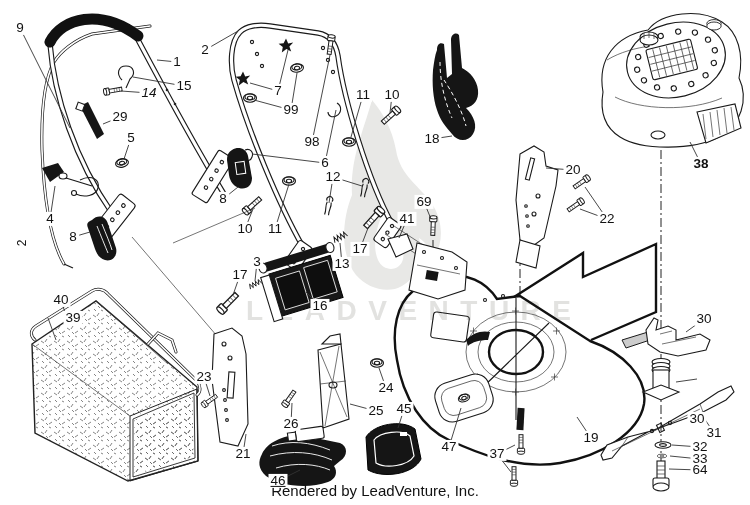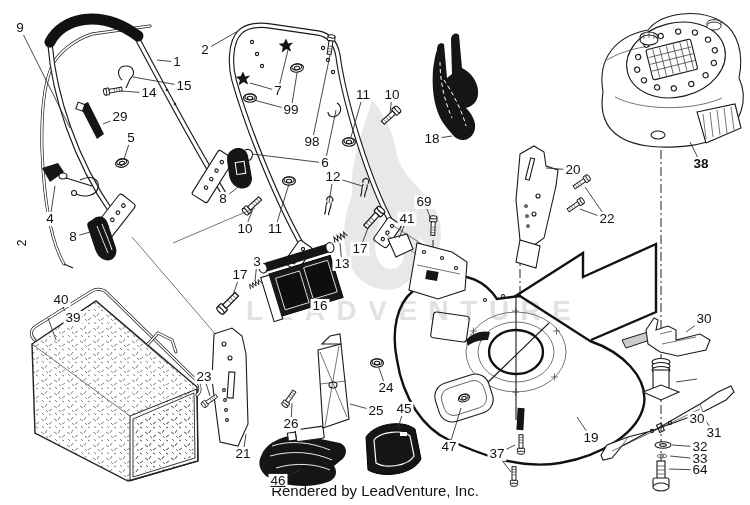--- a/index.html
+++ b/index.html
@@ -395,21 +395,21 @@
         <line x1="278" y1="481" x2="300" y2="470"></line>
         <line x1="449" y1="447" x2="461" y2="408"></line>
       </g>
 </svg>
 
 <div id="callouts">
       <span class="callout" style="left: 20px; top: 28px;">9</span>
       <span class="callout" style="left: 177px; top: 62px;">1</span>
       <span class="callout" style="left: 205px; top: 50px;">2</span>
       <span class="callout" style="left: 184px; top: 86px;">15</span>
-      <span class="callout" style="left: 149px; top: 93px;">14</span>
+      <span class="callout" style="left: 149px; top: 93px; font-style: italic;">14</span>
       <span class="callout" style="left: 120px; top: 117px;">29</span>
       <span class="callout" style="left: 131px; top: 138px;">5</span>
       <span class="callout" style="left: 50px; top: 219px;">4</span>
       <span class="callout" style="left: 73px; top: 237px;">8</span>
       <span class="callout" style="left: 223px; top: 199px;">8</span>
       <span class="callout" style="left: 278px; top: 91px;">7</span>
       <span class="callout" style="left: 291px; top: 110px;">99</span>
       <span class="callout" style="left: 312px; top: 142px;">98</span>
       <span class="callout" style="left: 363px; top: 95px;">11</span>
       <span class="callout" style="left: 392px; top: 95px;">10</span>

